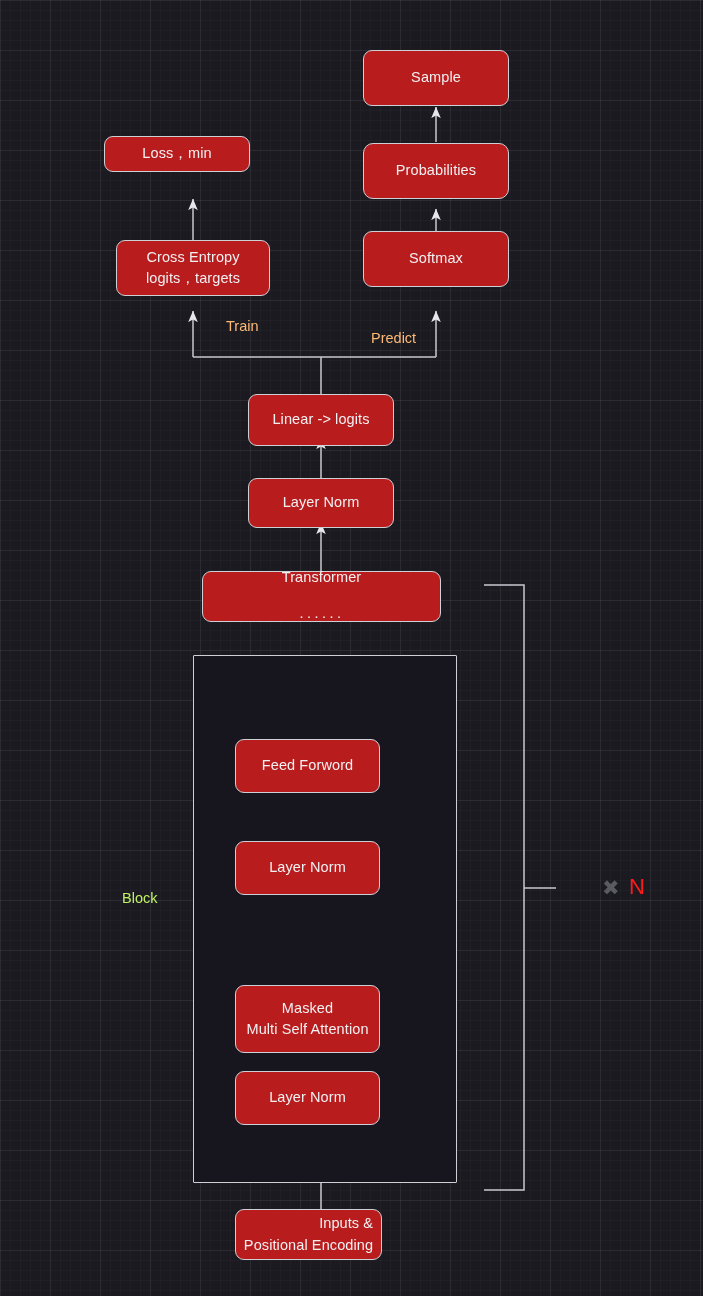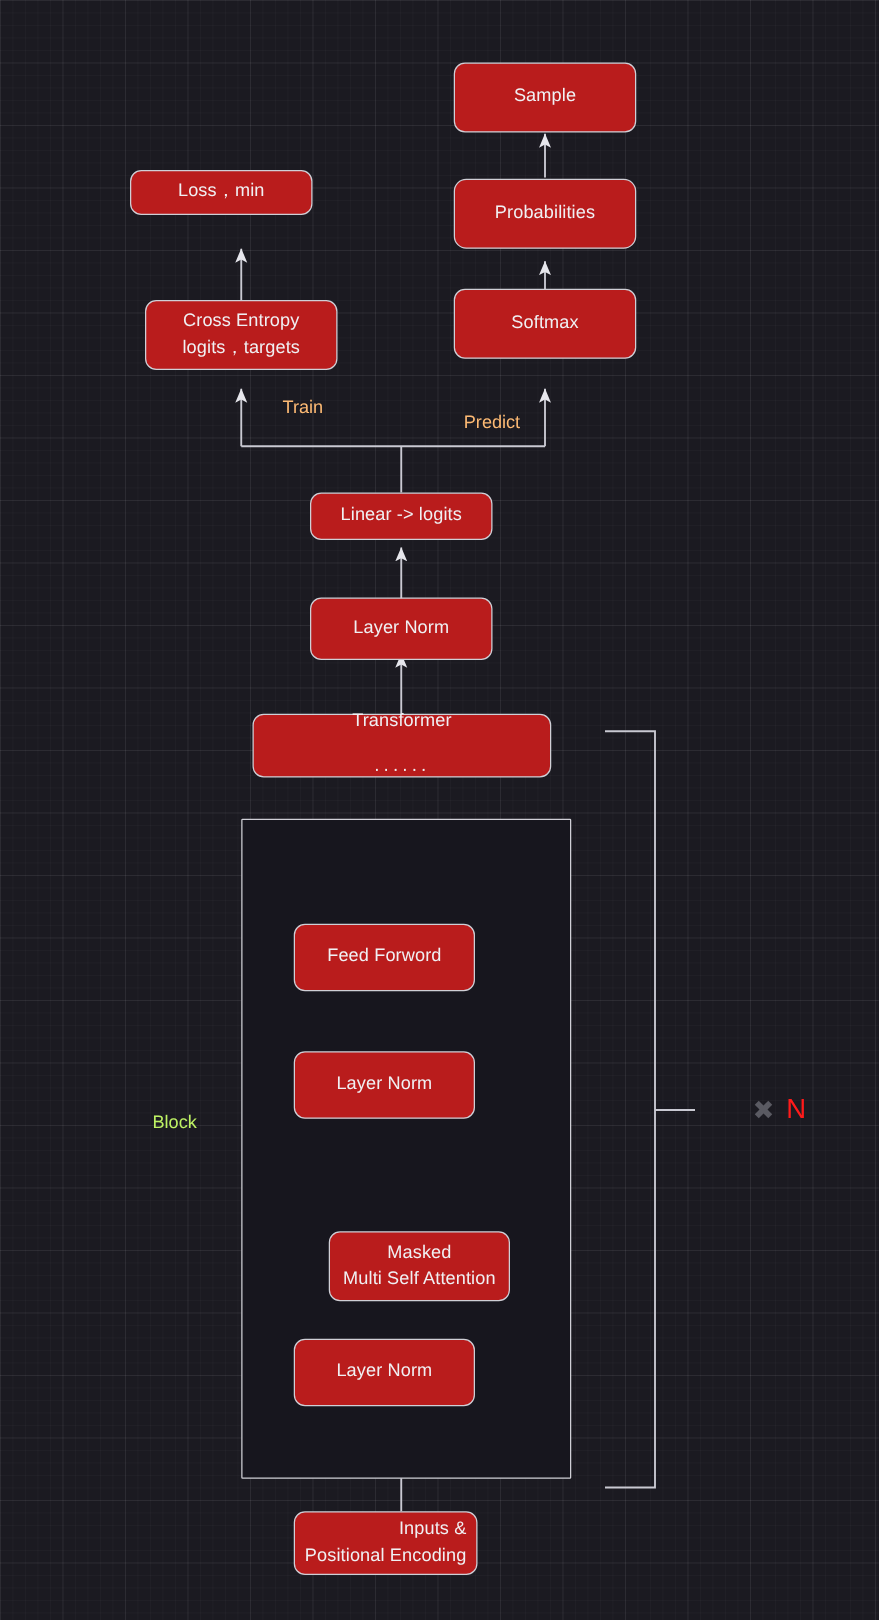--- a/index.html
+++ b/index.html
@@ -92,34 +92,34 @@
 
 <div class="node" style="left:363px;top:143px;width:146px;height:56px;border-radius:10px;">Probabilities</div>
 
 <div class="node" style="left:363px;top:231px;width:146px;height:56px;">Softmax</div>
 
 <div class="node" style="left:104px;top:136px;width:146px;height:36px;text-align:right;">Loss，min</div>
 
 <div class="node" style="left:116px;top:240px;width:154px;height:56px;">Cross Entropy
 logits，targets</div>
 
-<div class="node" style="left:248px;top:394px;width:146px;height:38px;">Linear -&gt; logits</div>
+<div class="node" style="left:248px;top:394px;width:146px;height:52px;">Linear -&gt; logits</div>
 
 <div class="node" style="left:248px;top:478px;width:146px;height:50px;">Layer Norm</div>
 
 <div class="node" style="left:202px;top:571px;width:239px;height:51px;gap:17px;">
   <span>Transformer</span>
   <span class="ell">······</span>
 </div>
 
 <div class="node" style="left:235px;top:739px;width:145px;height:54px;">Feed Forword</div>
 
 <div class="node" style="left:235px;top:841px;width:145px;height:54px;">Layer Norm</div>
 
-<div class="node" style="left:235px;top:985px;width:145px;height:56px;margin-left:28px;">Masked
+<div class="node" style="left:235px;top:985px;width:145px;height:68px;">Masked
 Multi Self Attention</div>
 
 <div class="node" style="left:235px;top:1071px;width:145px;height:54px;">Layer Norm</div>
 
 <div class="node" style="left:235px;top:1209px;width:147px;height:51px;text-align:right;">Inputs &amp;
 Positional Encoding</div>
 
 <div class="lbl red" style="left:226px;top:318px;">Train</div>
 <div class="lbl red" style="left:371px;top:330px;">Predict</div>
 <div class="lbl" style="left:122px;top:890px;">Block</div>

